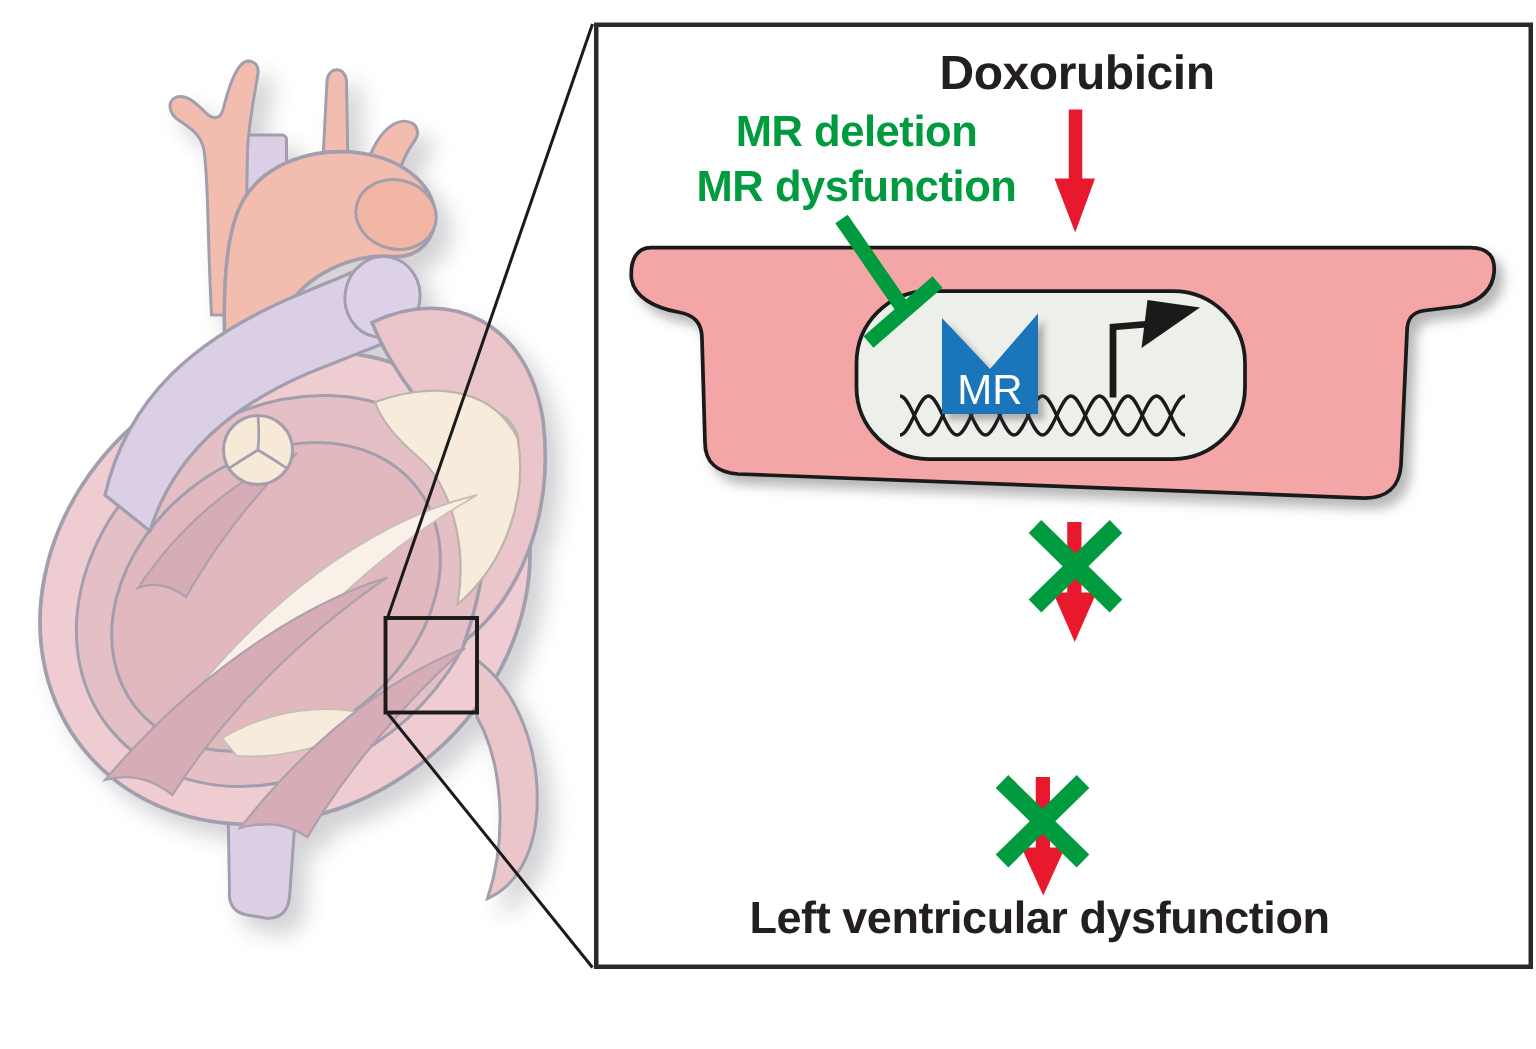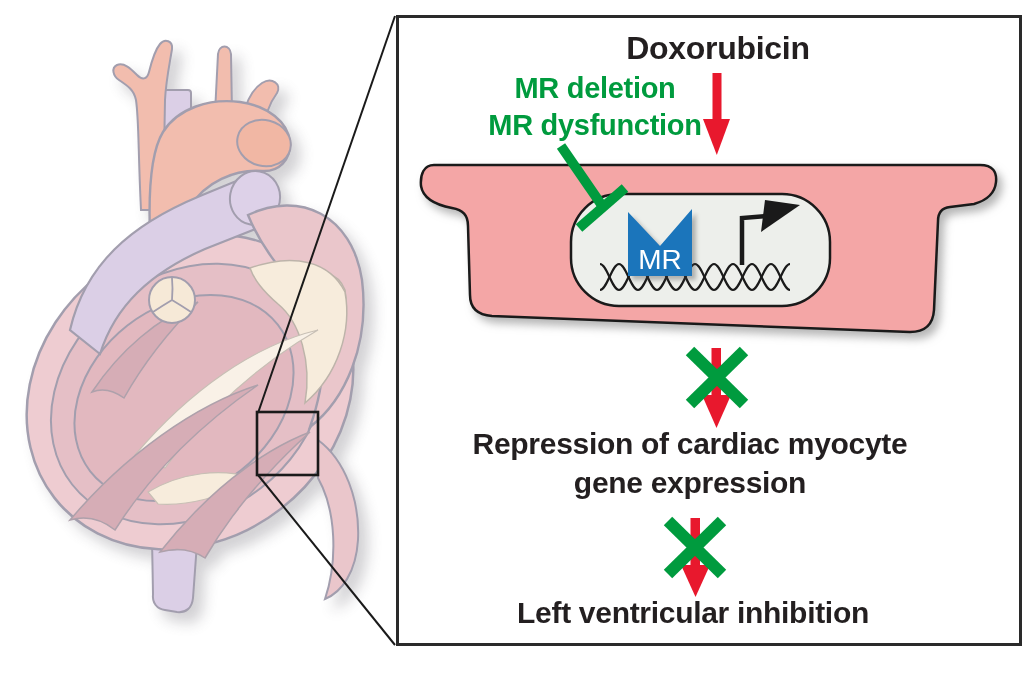--- a/index.html
+++ b/index.html
@@ -13,21 +13,21 @@
   
   .panel{
     position:absolute;left:396px;top:15px;width:626px;height:631px;
     background:#ffffff;border:3px solid #2a2a2a;box-sizing:border-box;
   }
   #diagram-layer{position:absolute;left:0;top:0;}
   .cell-shadow{filter:drop-shadow(5px 6px 4px rgba(110,110,110,.5));}
   .mr-shadow{filter:drop-shadow(4px 4px 2px rgba(60,60,60,.35));}
   .txt{position:absolute;font-weight:bold;color:#231F20;letter-spacing:-0.3px;white-space:nowrap;}
   .t-drug{left:0;width:620px;top:13px;font-size:32px;line-height:34px;text-align:center;transform:translateX(9px);}
-  .t-green{left:0;width:344px;top:52px;font-size:29px;line-height:37px;text-align:center;color:#009B3E;margin-left:24px;}
+  .t-green{left:0;width:344px;top:52px;font-size:29px;line-height:37px;text-align:center;color:#009B3E;}
   .t-out1{left:0;width:620px;top:406px;font-size:30px;line-height:39px;text-align:center;transform:translateX(-19px);}
   .t-out2{left:0;width:620px;top:578px;font-size:30px;line-height:34px;text-align:center;transform:translateX(-16px);}
 </style>
 </head>
 <body>
 
 <div class="canvas">
 
   <svg id="heart-layer" width="1024" height="699" viewBox="0 0 1024 699">
 
@@ -154,20 +154,16 @@
       </g>
     </svg>
 
     <div class="txt t-drug">Doxorubicin</div>
 
     <div class="txt t-green">
       <div>MR deletion</div>
       <div>MR dysfunction</div>
     </div>
 
-    <div class="txt t-out1">
-      <div>Repression of cardiac myocyte</div>
-      <div>gene expression</div>
-    </div>
 
-    <div class="txt t-out2">Left ventricular inhibition</div>
+    <div class="txt t-out2">Left ventricular dysfunction</div>
   </div>
 </div>
 
 </body></html>

